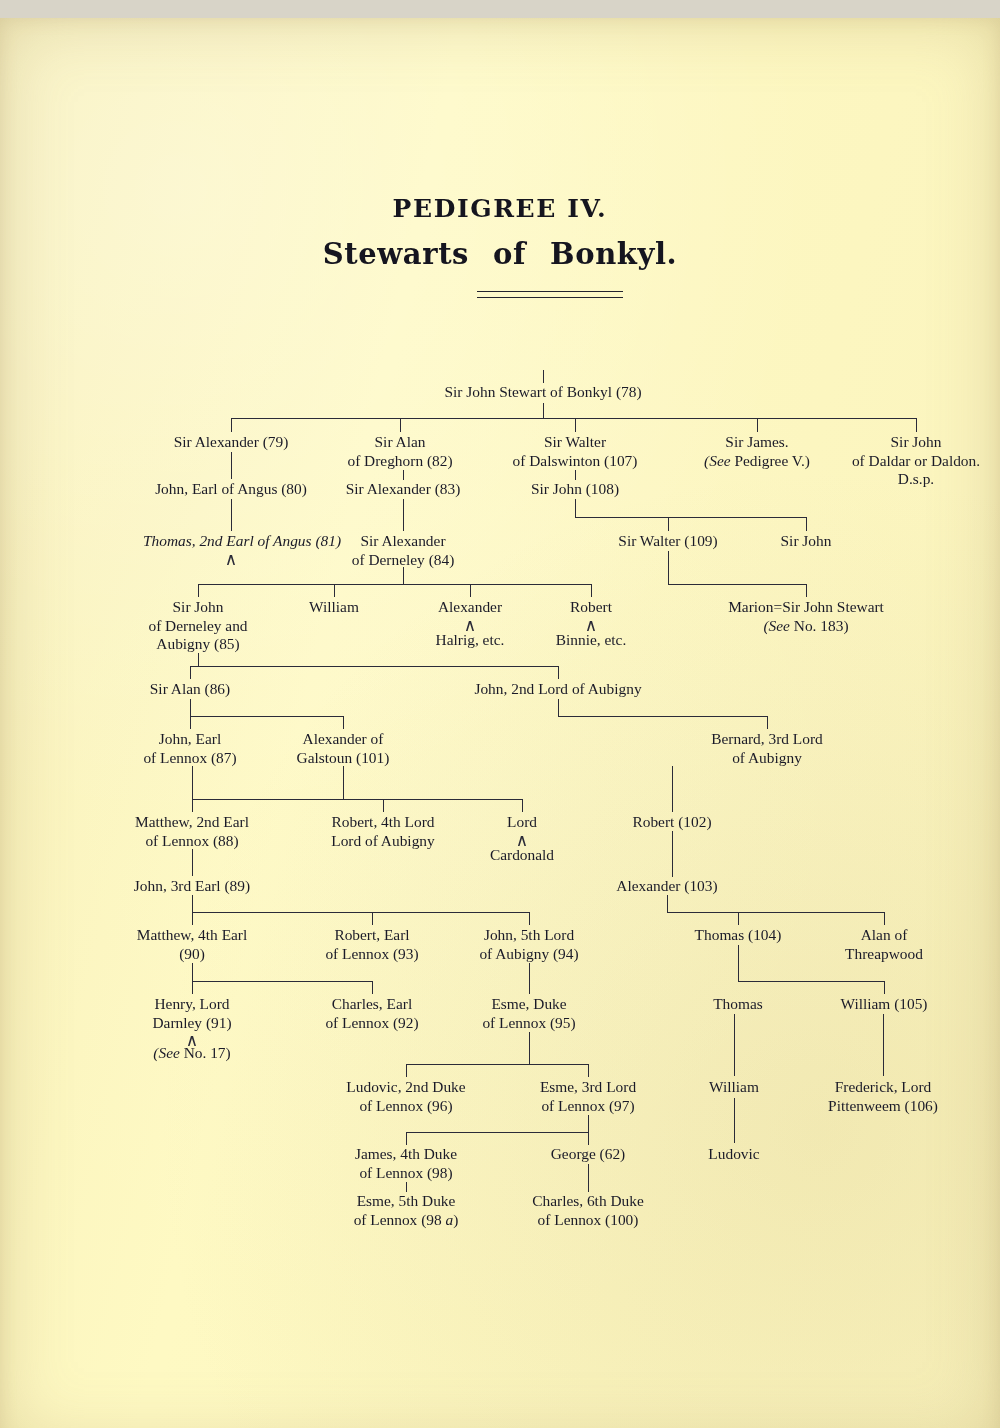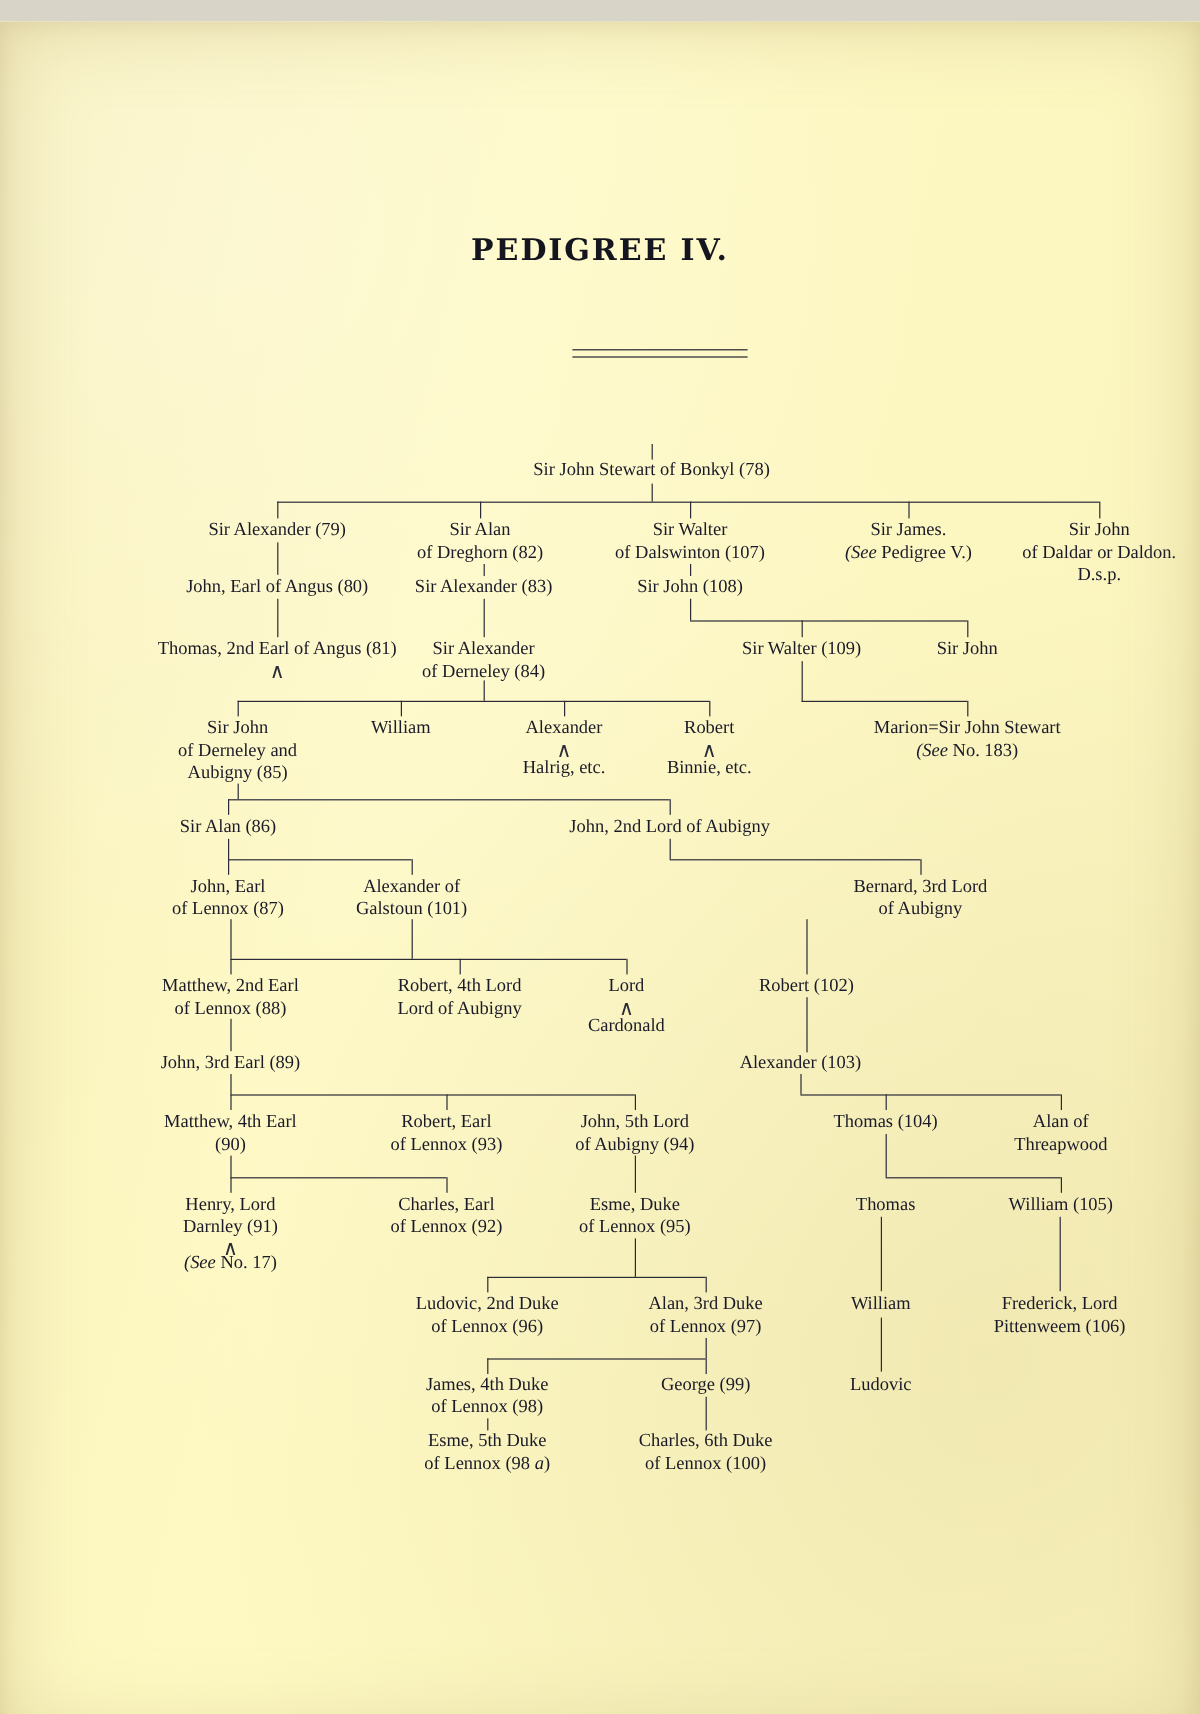--- a/index.html
+++ b/index.html
@@ -105,20 +105,23 @@
   }
   .eqmark { letter-spacing: 0; }
 </style>
 </head>
 <body>
 
 <div id="page">
   <div id="paper-texture"></div>
 
   <div class="pedigree-number">PEDIGREE IV.</div>
+  <div class="pedigree-title">
+    <span class="w">Stewarts</span><span class="w">of</span><span class="w">Bonkyl.</span>
+  </div>
   <div class="rule"></div>
 
 
   <div class="node" style="left:543px; top:365px;">
     <span class="ln">Sir John Stewart of Bonkyl (78)</span>
   </div>
 
   <div class="node" style="left:231px; top:415px;">
     <span class="ln">Sir Alexander (79)</span>
   </div>
@@ -143,21 +146,21 @@
   <div class="node" style="left:231px; top:462px;">
     <span class="ln">John, Earl of Angus (80)</span>
   </div>
   <div class="node" style="left:403px; top:462px;">
     <span class="ln">Sir Alexander (83)</span>
   </div>
   <div class="node" style="left:575px; top:462px;">
     <span class="ln">Sir John (108)</span>
   </div>
 
-  <div class="node" style="left:231px; top:514px;">
+  <div class="node" style="left:242px; top:514px;font-style:italic;">
     <span class="ln">Thomas, 2nd Earl of Angus (81)</span>
   </div>
   <div class="caret" style="left:231px; top:536px;">∧</div>
 
   <div class="node" style="left:403px; top:514px;">
     <span class="ln">Sir Alexander</span>
     <span class="ln">of Derneley (84)</span>
   </div>
   <div class="node" style="left:668px; top:514px;">
     <span class="ln">Sir Walter (109)</span>
@@ -283,37 +286,37 @@
   </div>
   <div class="node" style="left:884px; top:977px;">
     <span class="ln">William (105)</span>
   </div>
 
   <div class="node" style="left:406px; top:1060px;">
     <span class="ln">Ludovic, 2nd Duke</span>
     <span class="ln">of Lennox (96)</span>
   </div>
   <div class="node" style="left:588px; top:1060px;">
-    <span class="ln">Alan, 3rd Duke</span>
+    <span class="ln">Esme, 3rd Lord</span>
     <span class="ln">of Lennox (97)</span>
   </div>
   <div class="node" style="left:734px; top:1060px;">
     <span class="ln">William</span>
   </div>
   <div class="node" style="left:883px; top:1060px;">
     <span class="ln">Frederick, Lord</span>
     <span class="ln">Pittenweem (106)</span>
   </div>
 
   <div class="node" style="left:406px; top:1127px;">
     <span class="ln">James, 4th Duke</span>
     <span class="ln">of Lennox (98)</span>
   </div>
   <div class="node" style="left:588px; top:1127px;">
-    <span class="ln">George (99)</span>
+    <span class="ln">George (62)</span>
   </div>
   <div class="node" style="left:734px; top:1127px;">
     <span class="ln">Ludovic</span>
   </div>
 
   <div class="node" style="left:406px; top:1174px;">
     <span class="ln">Esme, 5th Duke</span>
     <span class="ln"><span>of Lennox (98 </span><i>a</i><span>)</span></span>
   </div>
   <div class="node" style="left:588px; top:1174px;">

